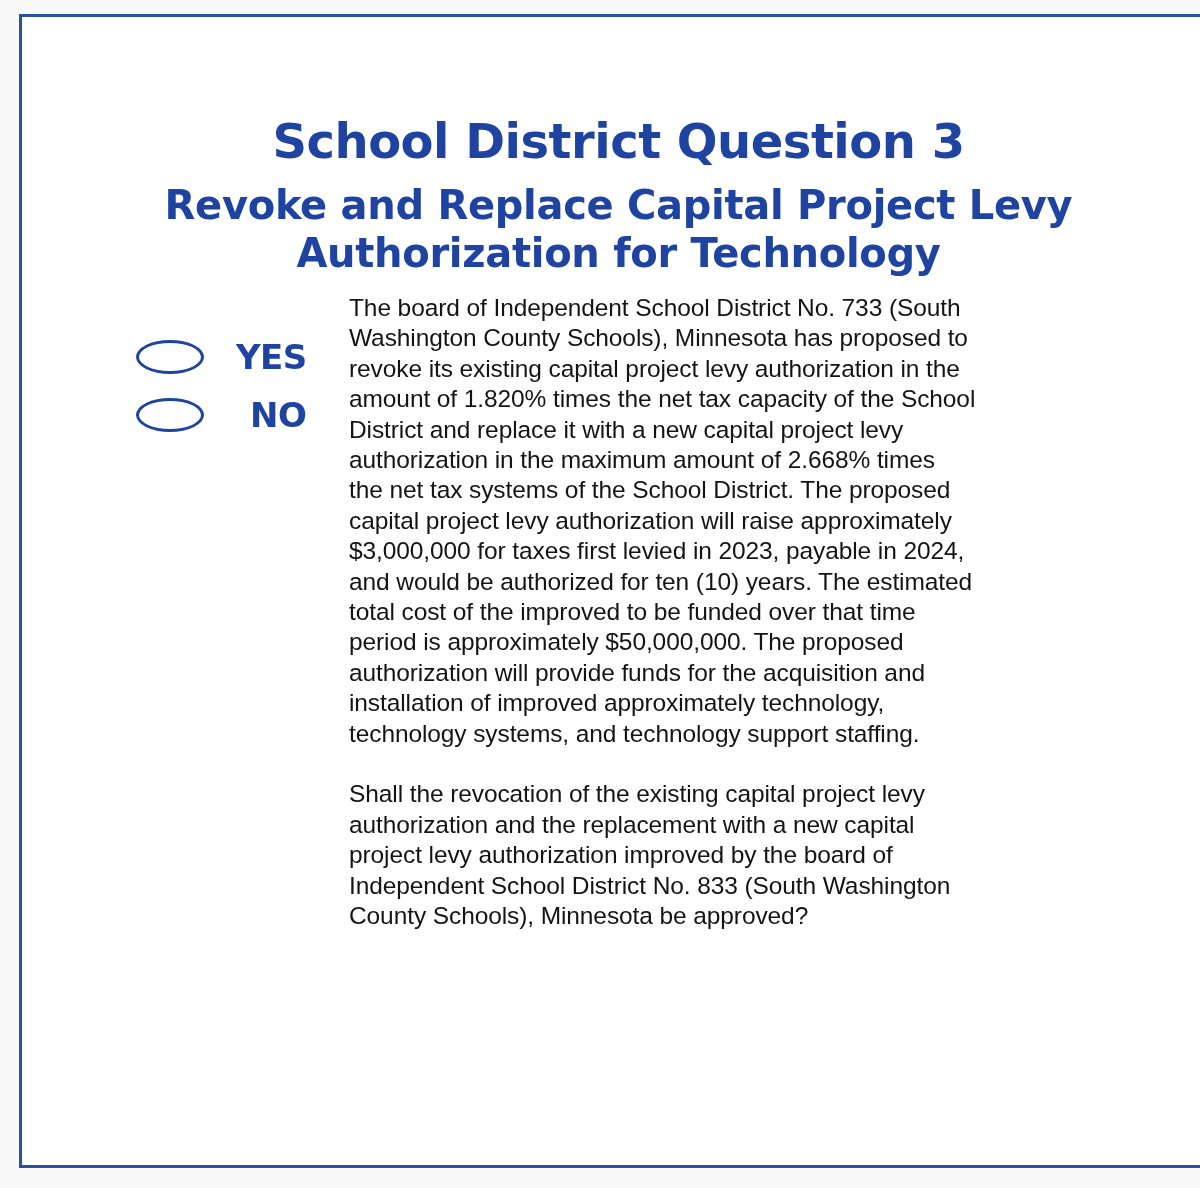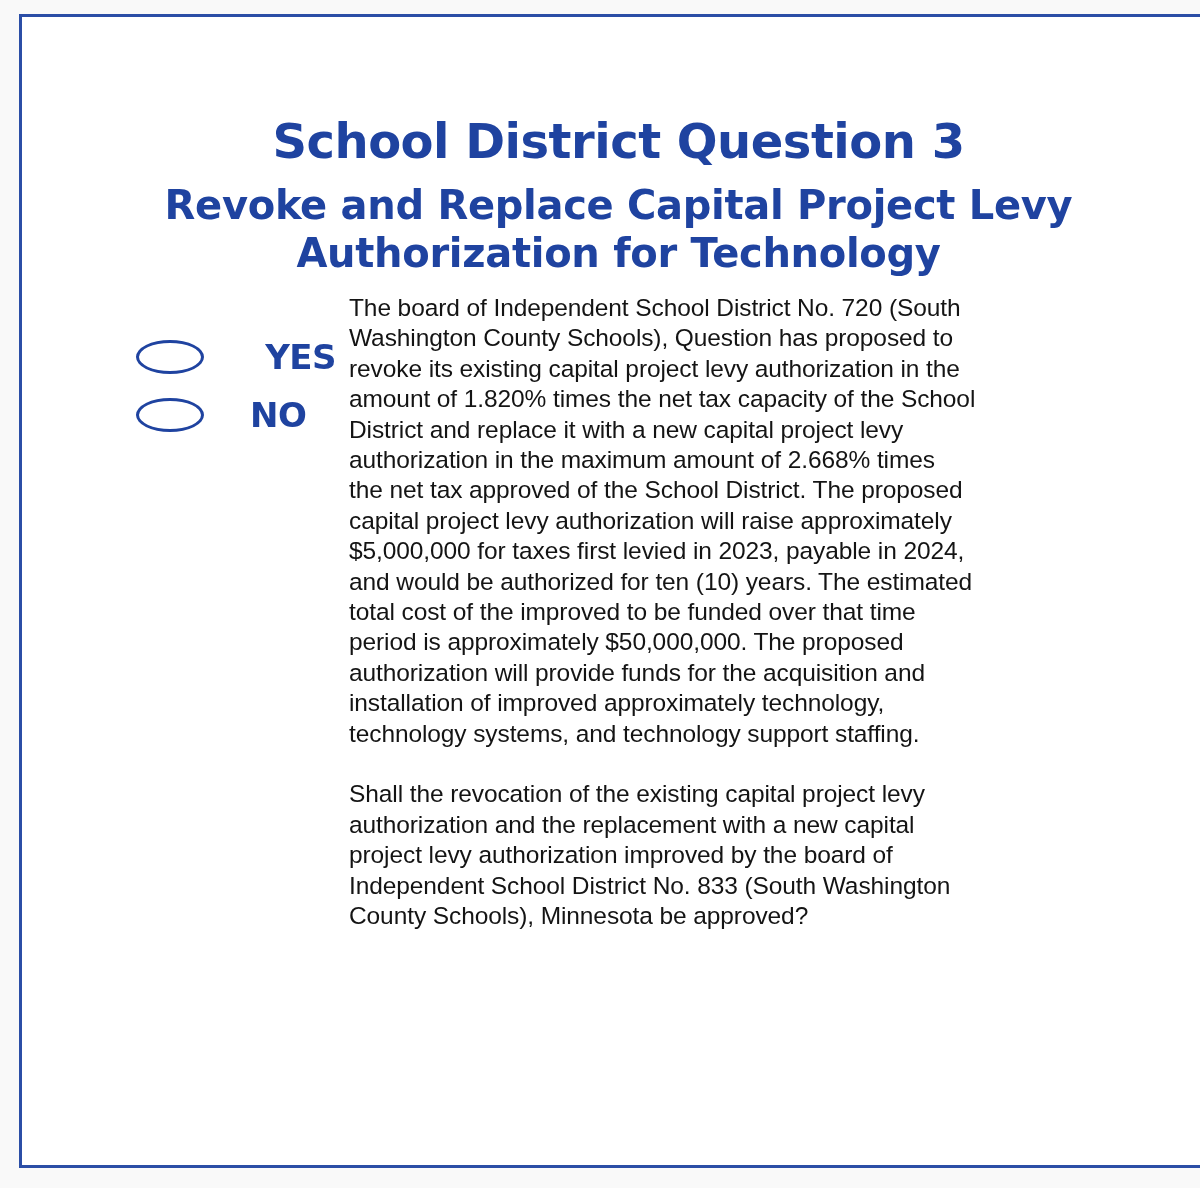--- a/index.html
+++ b/index.html
@@ -55,21 +55,21 @@
       top: 320px;
     }
     .option {
       position: absolute;
       left: 0;
       display: flex;
       align-items: center;
       width: 200px;
       height: 40px;
     }
-    .option.yes { top: 0; justify-content: space-between; }
+    .option.yes { top: 0; }
     .option.no { top: 58px; gap: 8px; }
     .oval {
       width: 68px;
       height: 34px;
       border: 3px solid #1f43a0;
       border-radius: 50%;
       box-sizing: border-box;
       background: #fff;
       cursor: pointer;
       flex: none;
@@ -128,29 +128,29 @@
       <span class="option-label">YES</span>
     </div>
     <div class="option no">
       <div class="oval"></div>
       <span class="option-label">NO</span>
     </div>
   </div>
 
   <div class="body-text">
     <div class="para">
-      <span class="line">The board of Independent School District No. 720 (South</span>
-      <span class="line">Washington County Schools), Question has proposed to</span>
+      <span class="line">The board of Independent School District No. 733 (South</span>
+      <span class="line">Washington County Schools), Minnesota has proposed to</span>
       <span class="line">revoke its existing capital project levy authorization in the</span>
       <span class="line">amount of 1.820% times the net tax capacity of the School</span>
       <span class="line">District and replace it with a new capital project levy</span>
       <span class="line">authorization in the maximum amount of 2.668% times</span>
-      <span class="line">the net tax approved of the School District. The proposed</span>
+      <span class="line">the net tax systems of the School District. The proposed</span>
       <span class="line">capital project levy authorization will raise approximately</span>
-      <span class="line">$5,000,000 for taxes first levied in 2023, payable in 2024,</span>
+      <span class="line">$3,000,000 for taxes first levied in 2023, payable in 2024,</span>
       <span class="line">and would be authorized for ten (10) years. The estimated</span>
       <span class="line">total cost of the improved to be funded over that time</span>
       <span class="line">period is approximately $50,000,000. The proposed</span>
       <span class="line">authorization will provide funds for the acquisition and</span>
       <span class="line">installation of improved approximately technology,</span>
       <span class="line">technology systems, and technology support staffing.</span>
     </div>
     <div class="para">
       <span class="line">Shall the revocation of the existing capital project levy</span>
       <span class="line">authorization and the replacement with a new capital</span>

